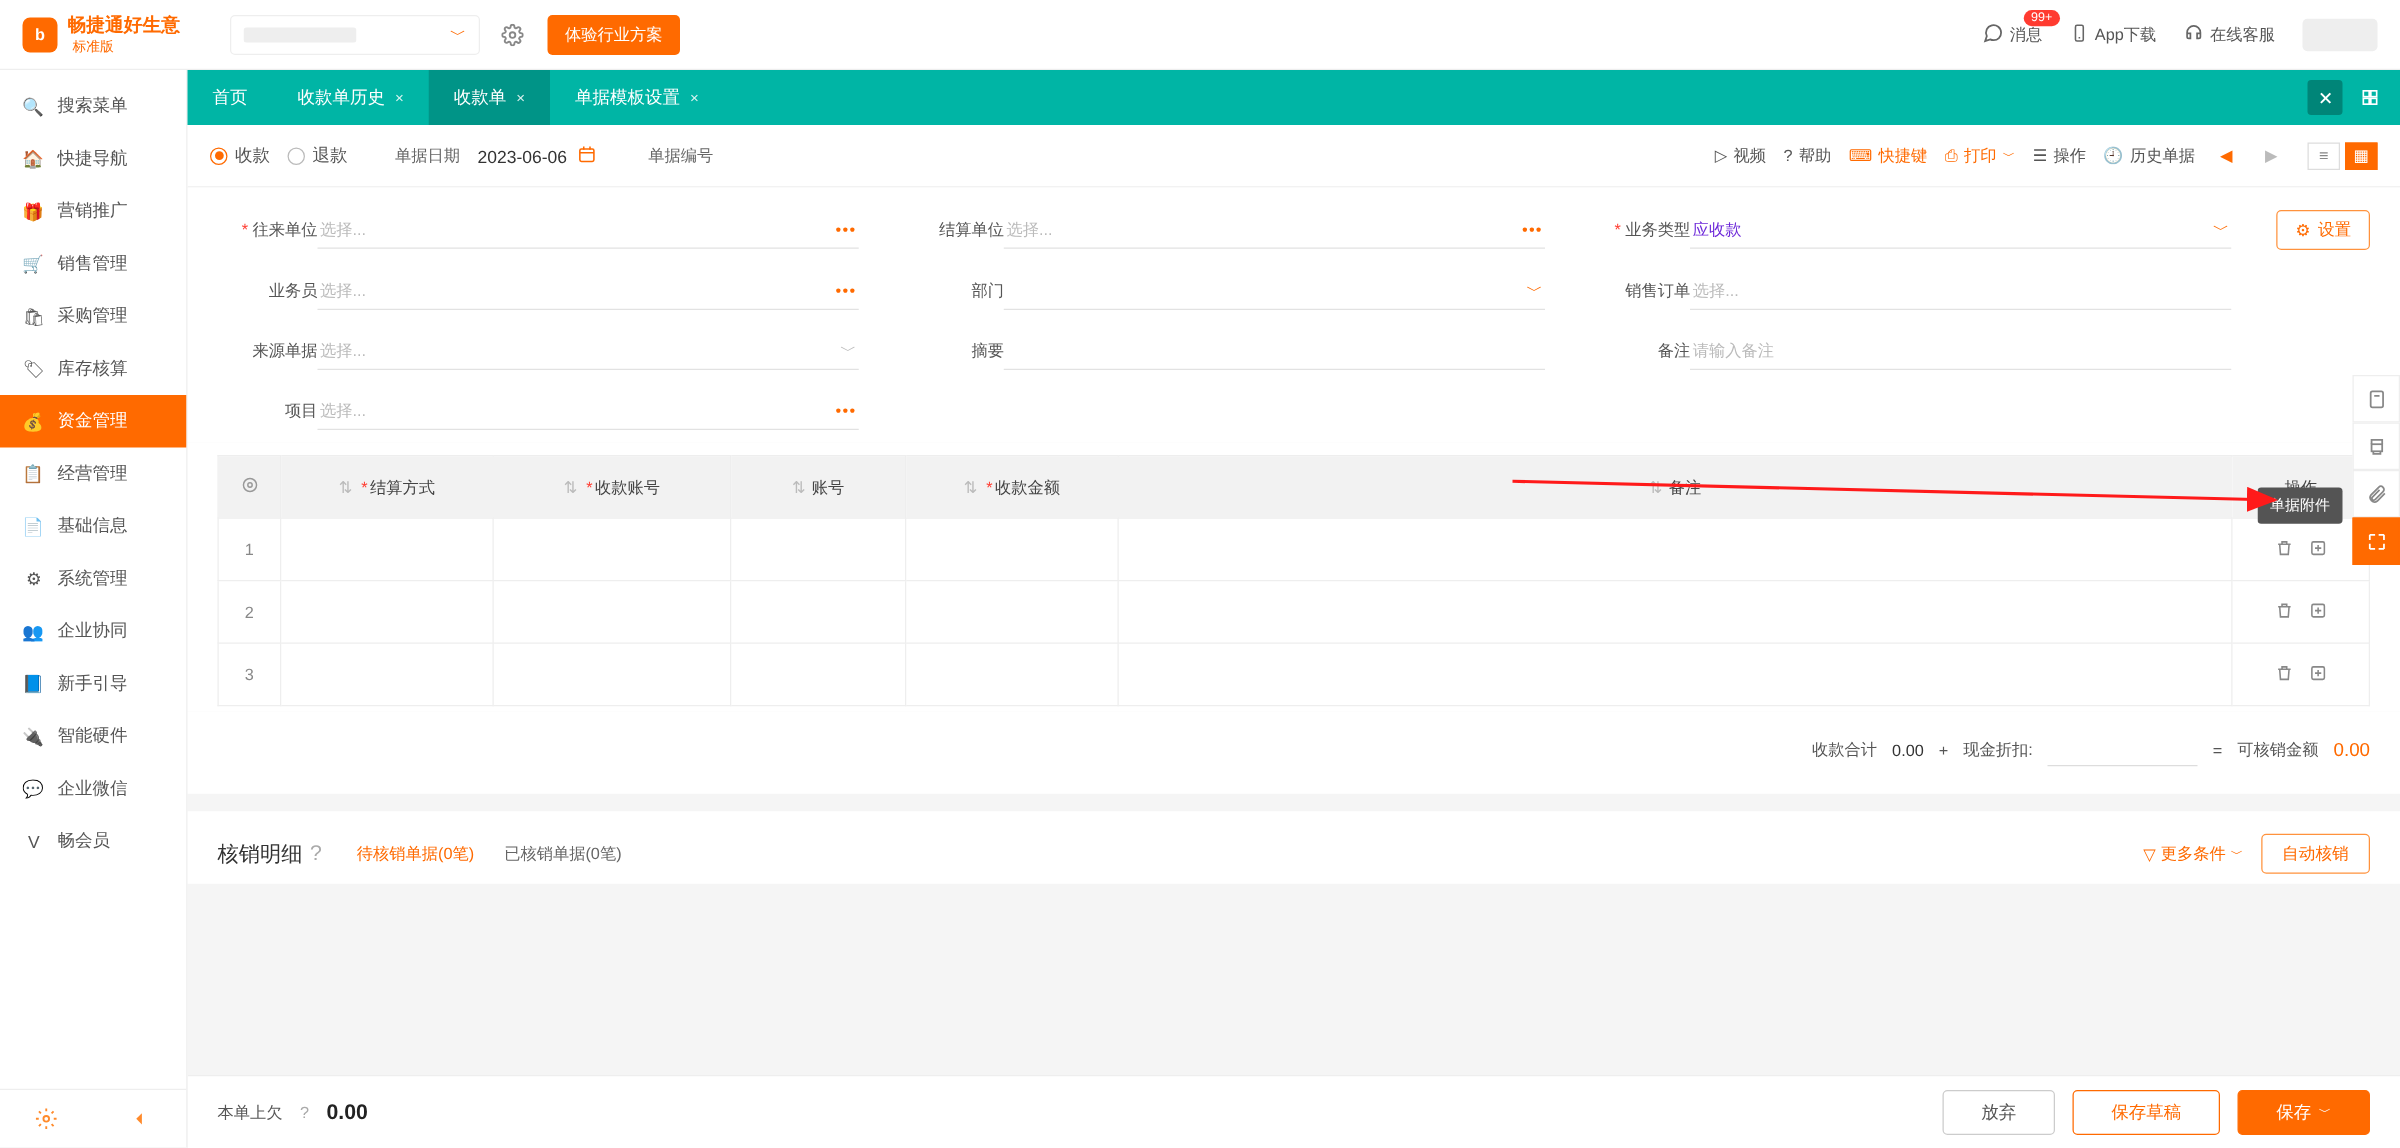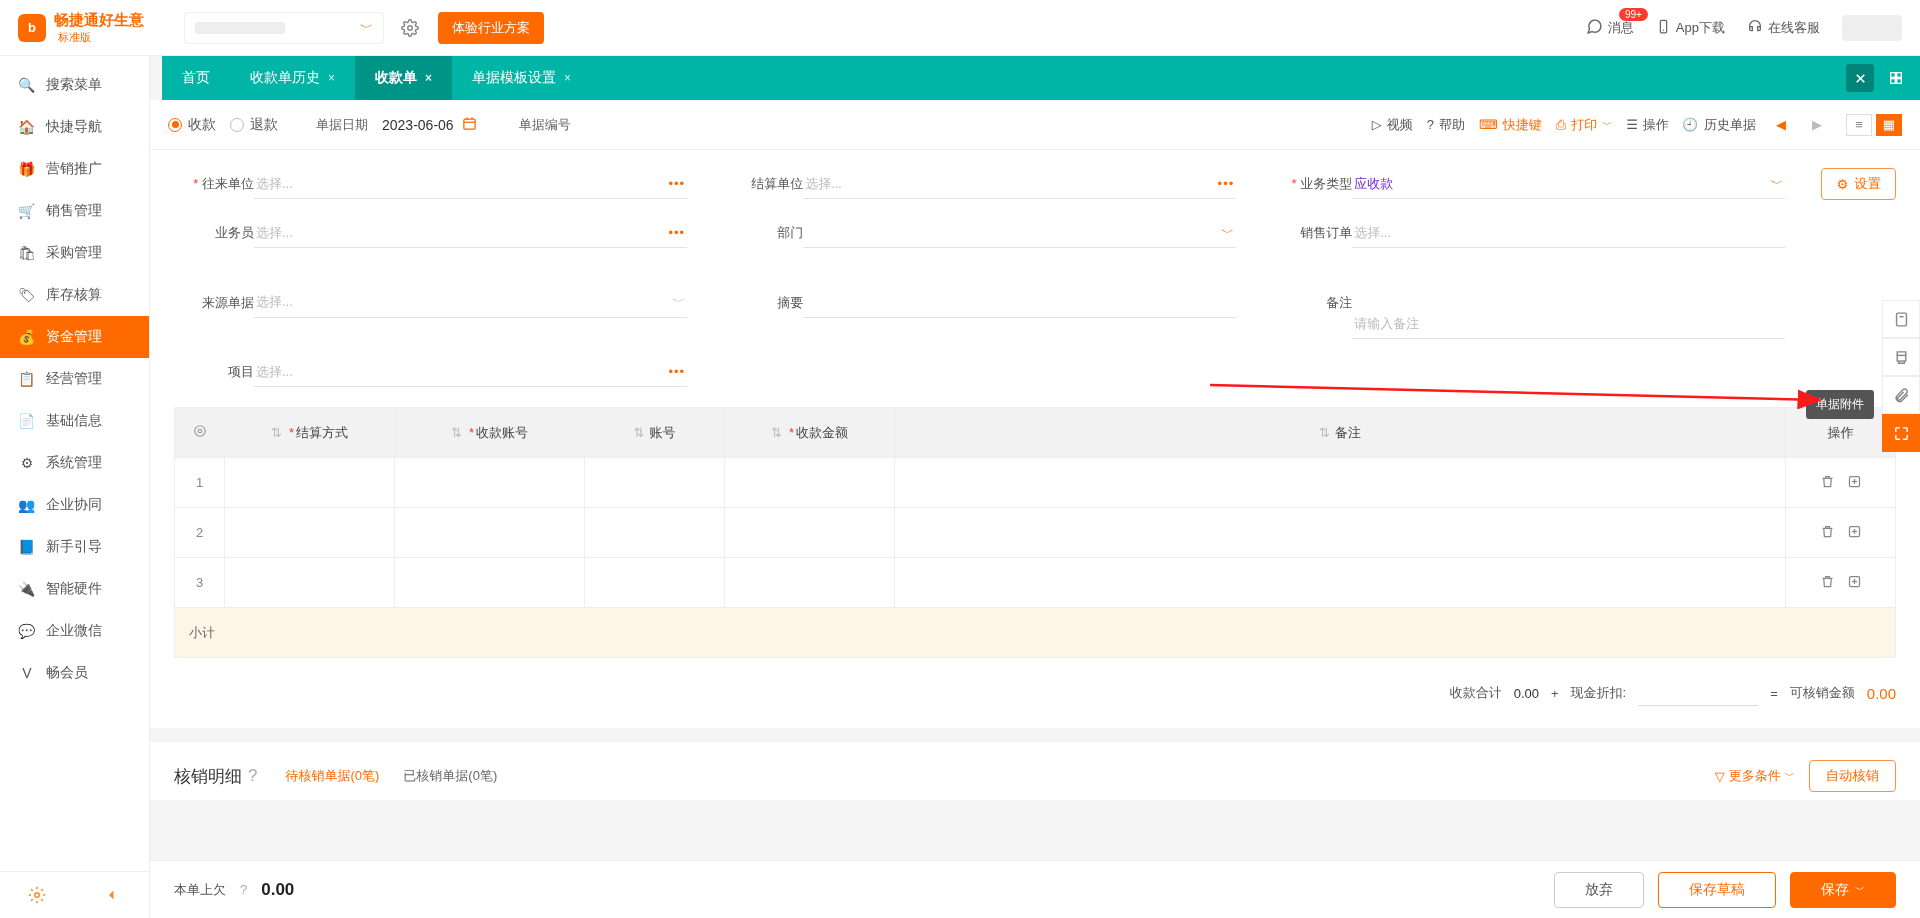--- a/index.html
+++ b/index.html
@@ -18,23 +18,23 @@
 .avatar-ph{width:60px;height:26px;background:#eee;border-radius:4px;}
 .layout{display:flex;height:calc(918px - 56px);}
 .sidebar{width:150px;background:#fff;border-right:1px solid #eee;display:flex;flex-direction:column;padding-top:8px;}
 .sb-item{display:flex;align-items:center;gap:10px;padding:12px 18px;color:#555;cursor:pointer;font-size:14px;}
 .sb-item.active{background:#ff6a00;color:#fff;}
 .sb-icon{width:18px;height:18px;display:flex;align-items:center;justify-content:center;color:inherit;}
 .sb-spacer{flex:1;}
 .sb-bottom{display:flex;border-top:1px solid #eee;}
 .sb-bottom>div{flex:1;display:flex;align-items:center;justify-content:center;height:46px;color:#ff8a2b;cursor:pointer;}
 .main{flex:1;display:flex;flex-direction:column;min-width:0;}
-.tabs{height:44px;background:#00b5a5;display:flex;align-items:center;color:#fff;margin-left:12px;}
+.tabs{height:44px;background:#00b5a5;display:flex;align-items:center;color:#fff;}
 .tab{height:100%;display:flex;align-items:center;padding:0 20px;gap:8px;cursor:pointer;font-size:14px;}
-.tab.active{background:#009487;font-weight:bold;}
+.tab.active{background:#009487;}
 .tab-close{font-size:12px;opacity:.85;cursor:pointer;}
 .tabs-right{margin-left:auto;display:flex;align-items:center;gap:8px;padding-right:10px;}
 .tabs-icon{width:28px;height:28px;display:flex;align-items:center;justify-content:center;cursor:pointer;}
 .content{flex:1;overflow:auto;padding:0 0 0 0;}
 .toolbar{height:50px;background:#fff;border-bottom:1px solid #eee;display:flex;align-items:center;padding:0 18px;gap:14px;}
 .radio{display:inline-flex;align-items:center;gap:6px;cursor:pointer;color:#555;font-size:14px;}
 .radio-dot{width:14px;height:14px;border-radius:50%;border:1px solid #bbb;display:inline-flex;align-items:center;justify-content:center;}
 .radio.checked .radio-dot{border-color:#ff6a00;}
 .radio.checked .radio-dot::after{content:"";width:7px;height:7px;border-radius:50%;background:#ff6a00;}
 .tb-label{color:#666;}
@@ -388,21 +388,21 @@
                 <span>选择...</span>
                 <span style="color:#bbb;">﹀</span>
               </div>
             </div>
           <div class="f-row">
               <span class="f-label">摘要</span>
             <div class="f-text"></div>
             </div>
           <div class="f-row">
               <span class="f-label">备注</span>
-            <div class="f-sel" style="color:#bbb;margin-top:43px;">
+            <div class="f-sel" style="color:#bbb;">
                 <span>请输入备注</span>
               </div>
             </div>
           <div></div>
 
           <div class="f-row">
               <span class="f-label">项目</span>
             <div class="f-sel">
                 <span>选择...</span>
                 <span class="more">•••</span>
@@ -486,23 +486,20 @@
                         <path d="M4 7h16M9 7V4h6v3M6 7l1 13h10l1-13"></path>
                       </svg></span>
                     <span><svg width="15" height="15" viewBox="0 0 24 24" fill="none" stroke="#888" stroke-width="2">
                         <rect x="4" y="4" width="16" height="16" rx="2"></rect>
                         <line x1="12" y1="8" x2="12" y2="16"></line>
                         <line x1="8" y1="12" x2="16" y2="12"></line>
                       </svg></span>
                   </div>
                 </td>
               </tr>
-              <tr class="sub">
-                <td colspan="7" style="text-align:left;">小计</td>
-              </tr>
             </tbody>
         </table>
       </div>
 
       <div class="totals">
         <span>收款合计</span>
         <span class="num">0.00</span>
         <span>+</span>
         <span>现金折扣:</span>
         <input style="">

